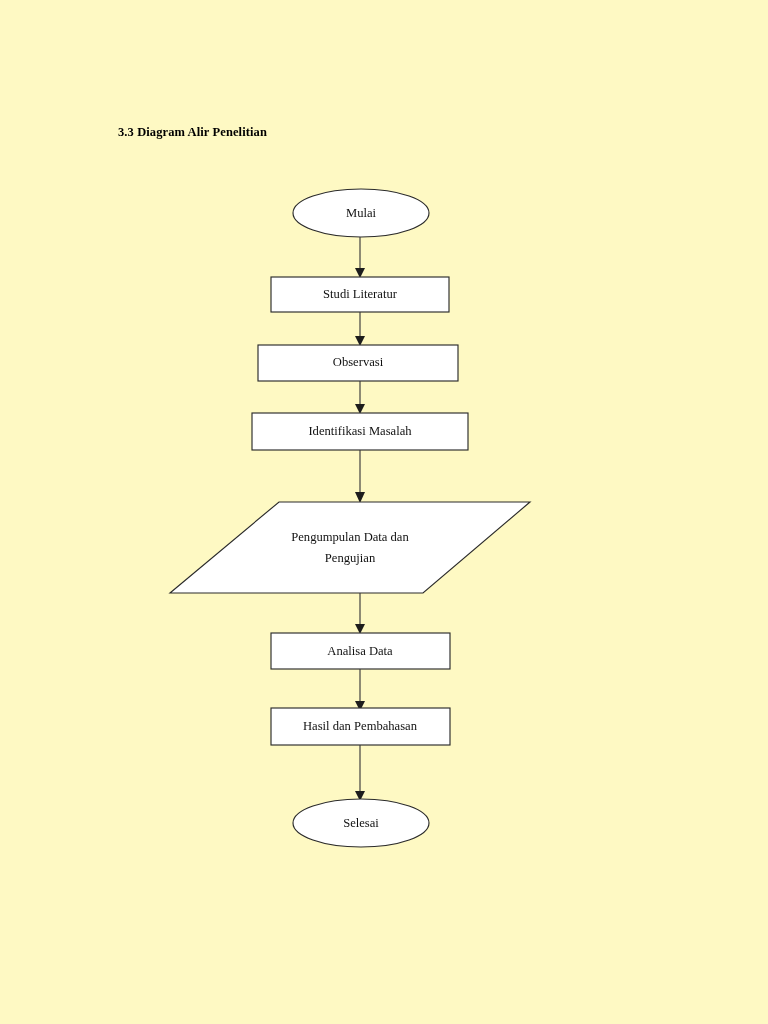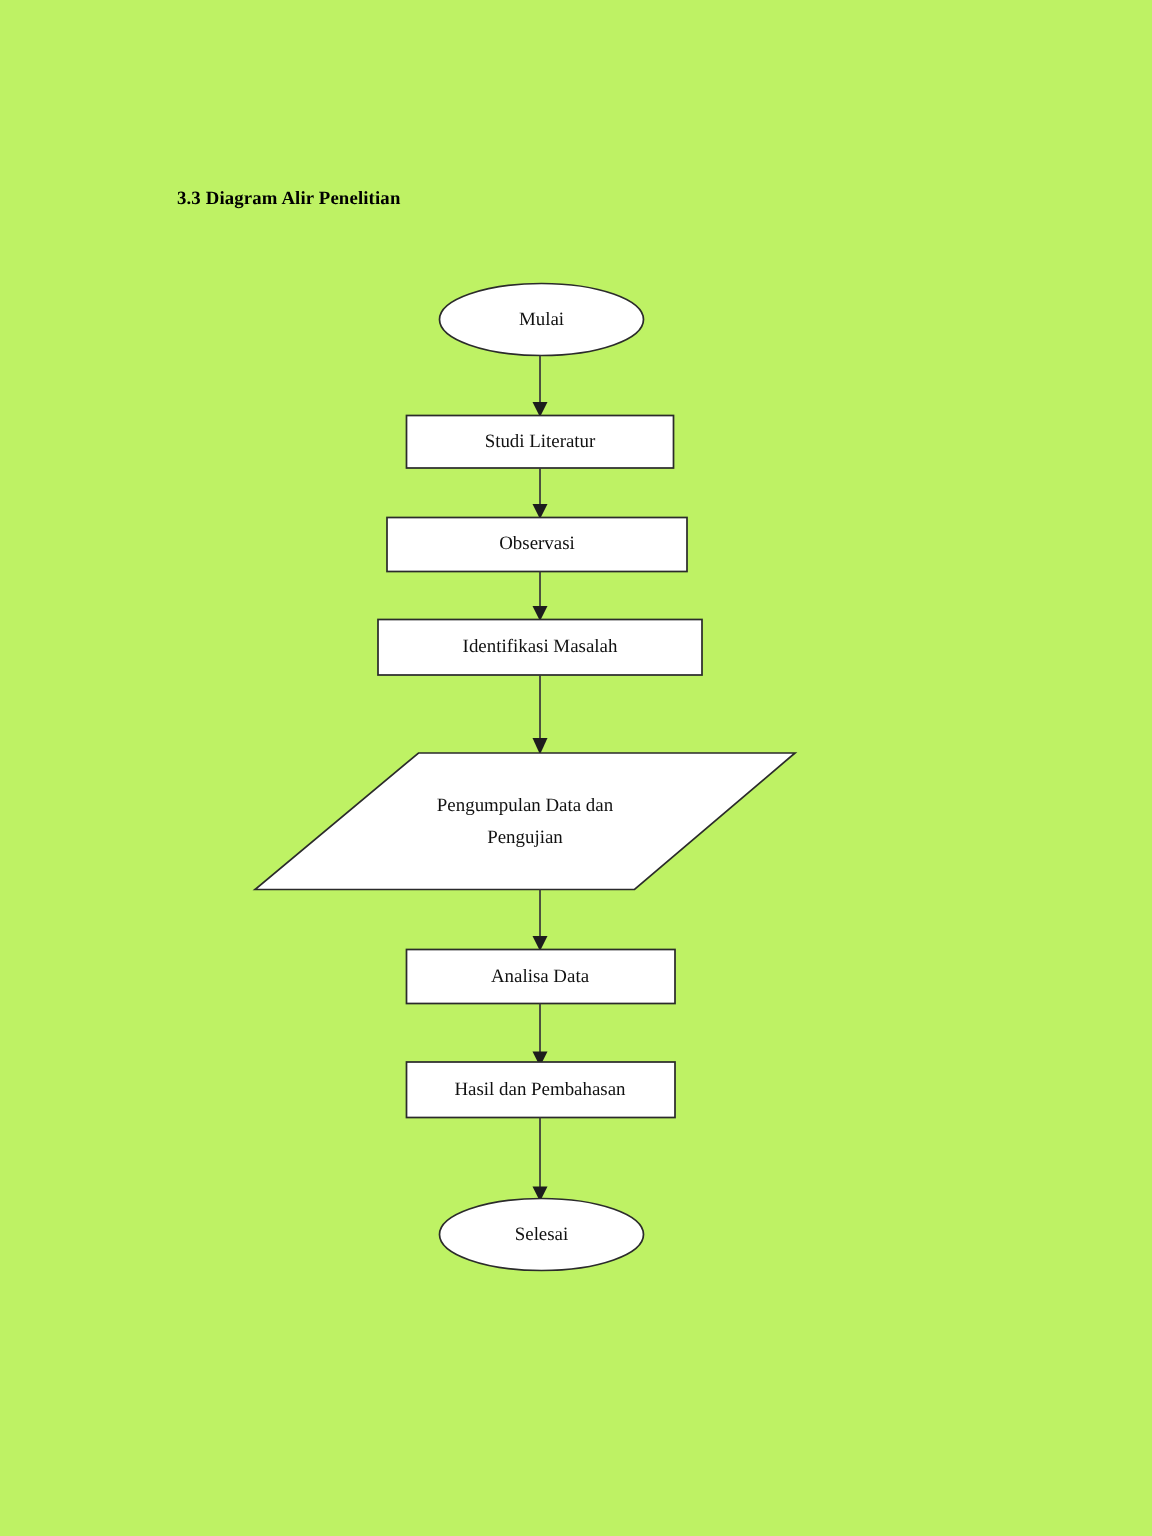--- a/index.html
+++ b/index.html
@@ -15,21 +15,21 @@
     font-family: "Liberation Serif", "DejaVu Serif", serif;
     color: #000000;
   }
 
   #page {
     position: absolute;
     left: 0;
     top: 0;
     width: 768px;
     height: 1024px;
-    background: #bef264;
+    background: #fef9c3;
   }
 
   #section-heading {
     position: absolute;
     left: 118px;
     top: 125px;
     font-size: 12.5px;
     font-weight: bold;
     letter-spacing: 0.1px;
     white-space: nowrap;

